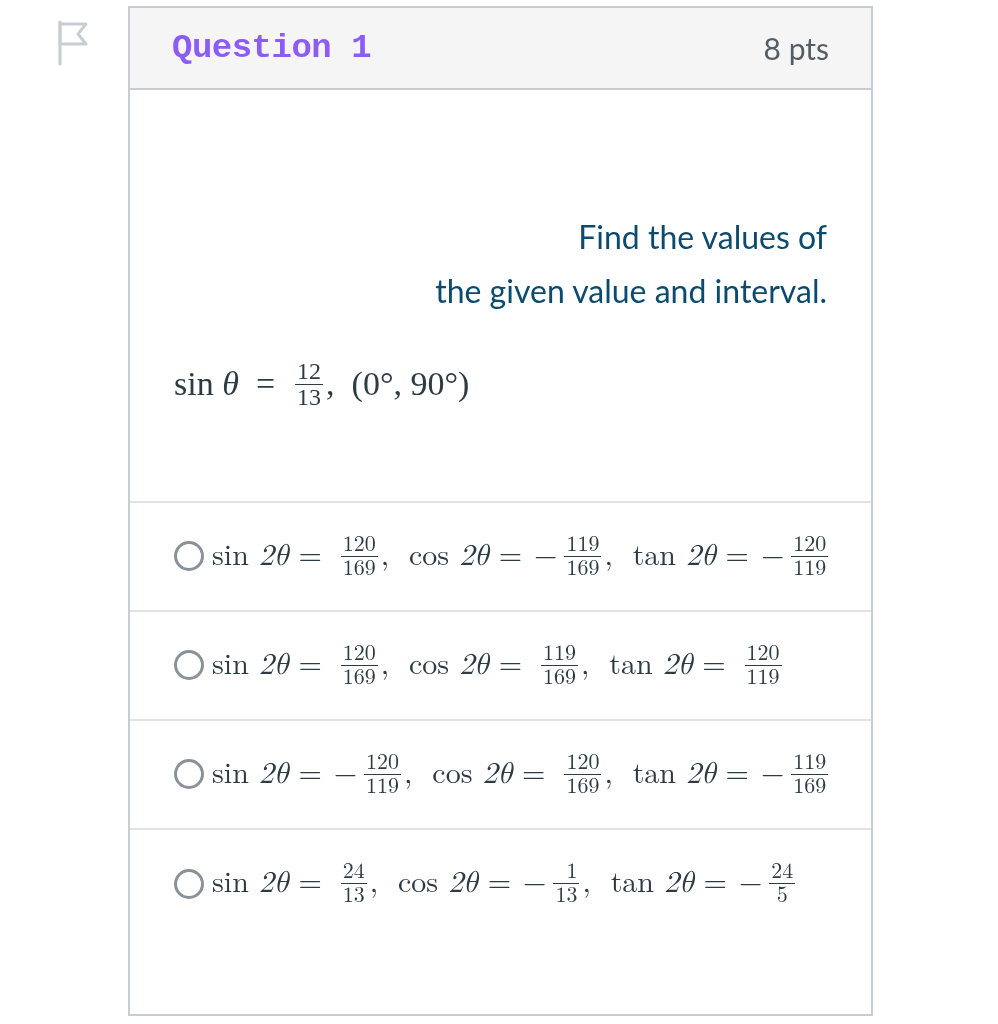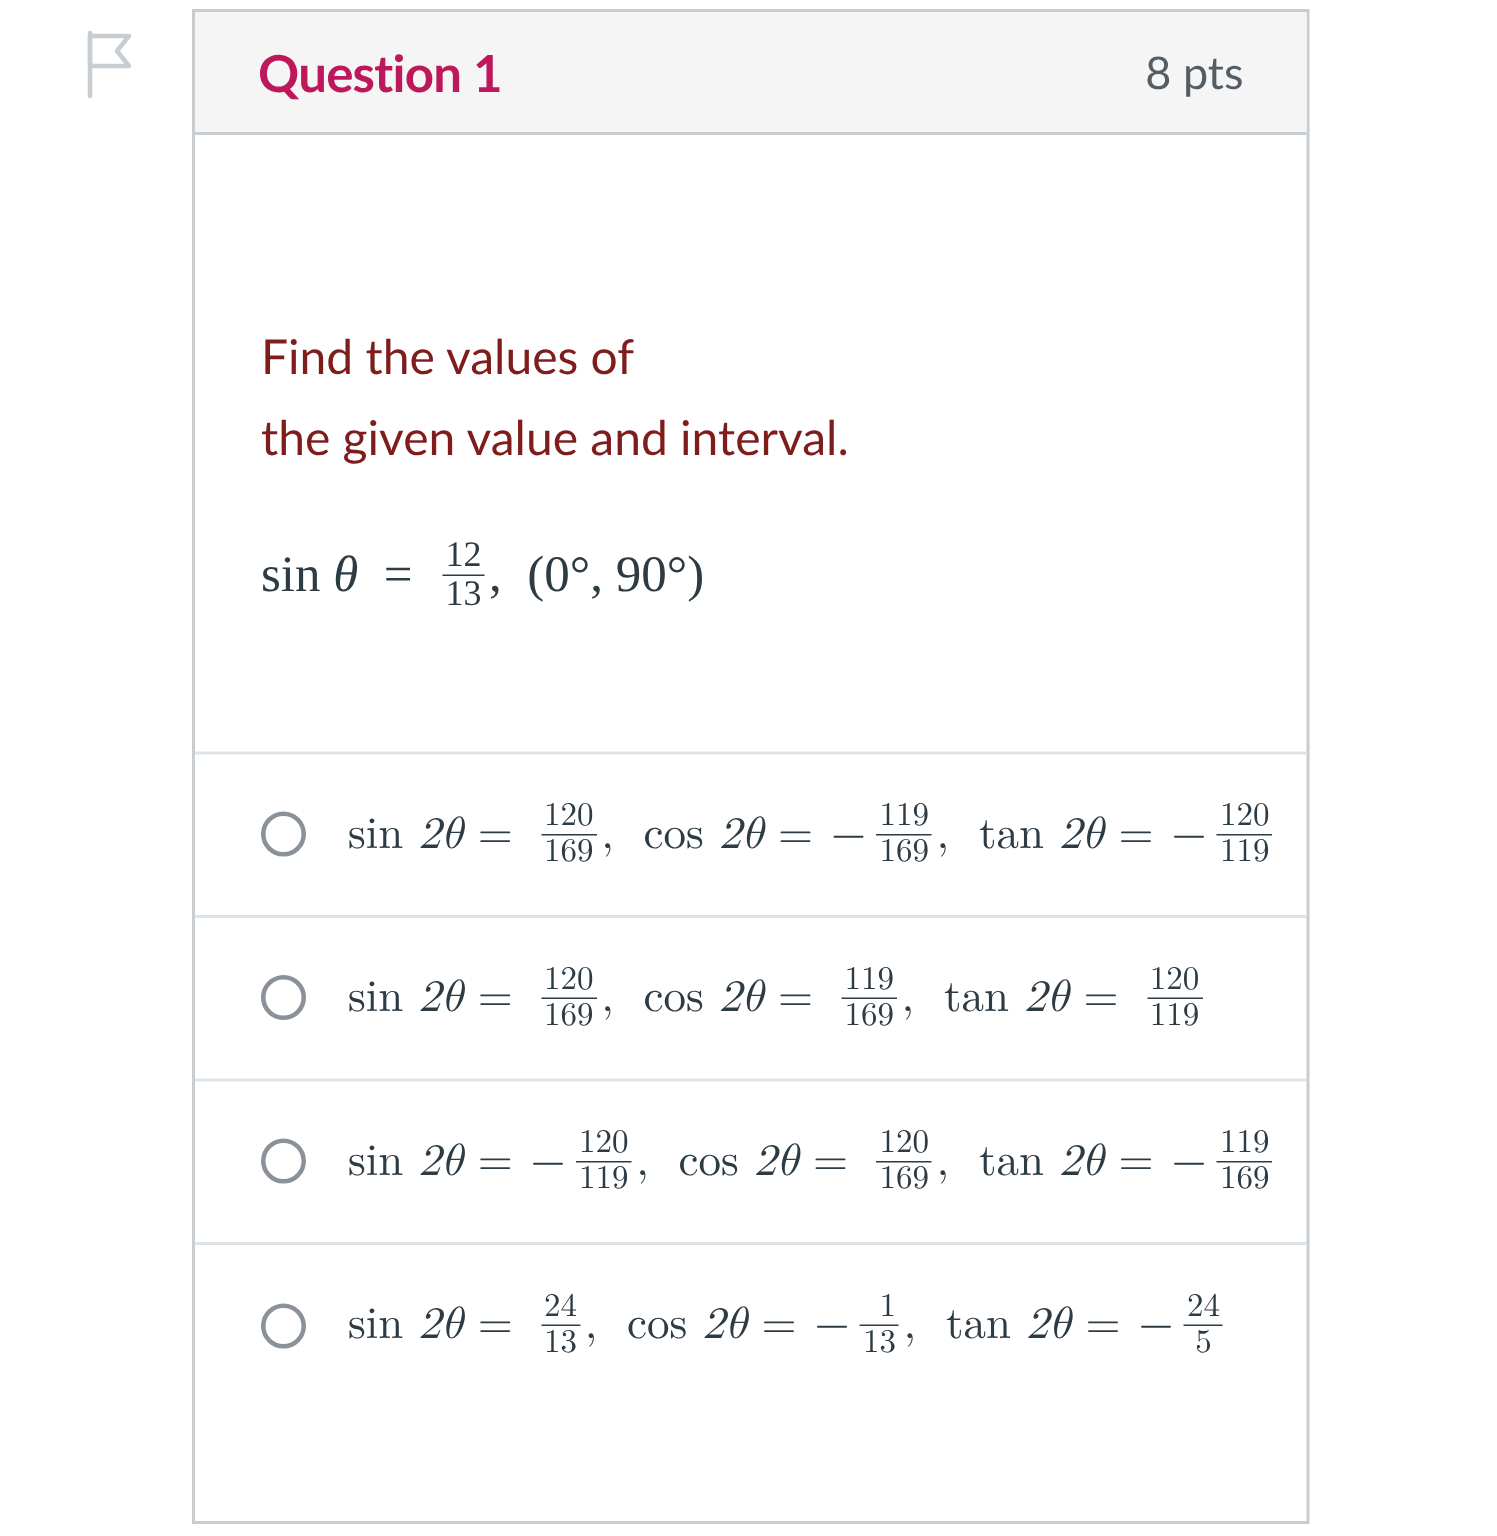--- a/index.html
+++ b/index.html
@@ -37,34 +37,35 @@
     align-items: center;
     justify-content: space-between;
     background: #f5f5f5;
     border-bottom: 2px solid #c7cdd1;
     height: 82px;
     padding: 0 42px 0 42px;
   }
   .q-title {
     font-size: 34px;
     font-weight: 700;
-    color: #be185d;
+    color: #8b5cf6;
     letter-spacing: -0.5px;
+    font-family: Liberation Mono, monospace;
   }
   .q-pts {
     font-size: 30px;
     color: #555d64;
     font-weight: 400;
   }
   .q-body {
     padding: 120px 44px 0 44px;
     font-size: 30px;
     line-height: 1.7;
   }
-  .prompt { font-size: 32px; color:#7f1d1d; }
+  .prompt { font-size: 32px; color:#0c4a6e;text-align:right; }
   .mathline {
     font-family: "Cambria Math", "Latin Modern Math", "STIX Two Math", Georgia, serif;
     font-size: 34px;
     white-space: nowrap;
     margin: 4px 0;
   }
   .mathline2 {
     font-family: Liberation Serif, serif;
     font-size: 34px;
     white-space: nowrap;
@@ -88,21 +89,21 @@
   .frac .num { border-bottom: 1.8px solid #2d3b45; text-align: right; }
 
   .options {
     margin: 88px -44px 0 -44px;
   }
   .option {
     border-top: 2px solid #dfe3e6;
     padding: 28px 14px 28px 44px;
     display: flex;
     align-items: center;
-    gap: 28px;
+    gap: 8px;
   }
   .radio {
     width: 30px; height: 30px;
     border: 3px solid #8a9199;
     border-radius: 50%;
     flex-shrink: 0;
     background: #fff;
   }
   .opt-math {
     font-family: "Cambria Math", "Latin Modern Math", "STIX Two Math", Georgia, serif;

